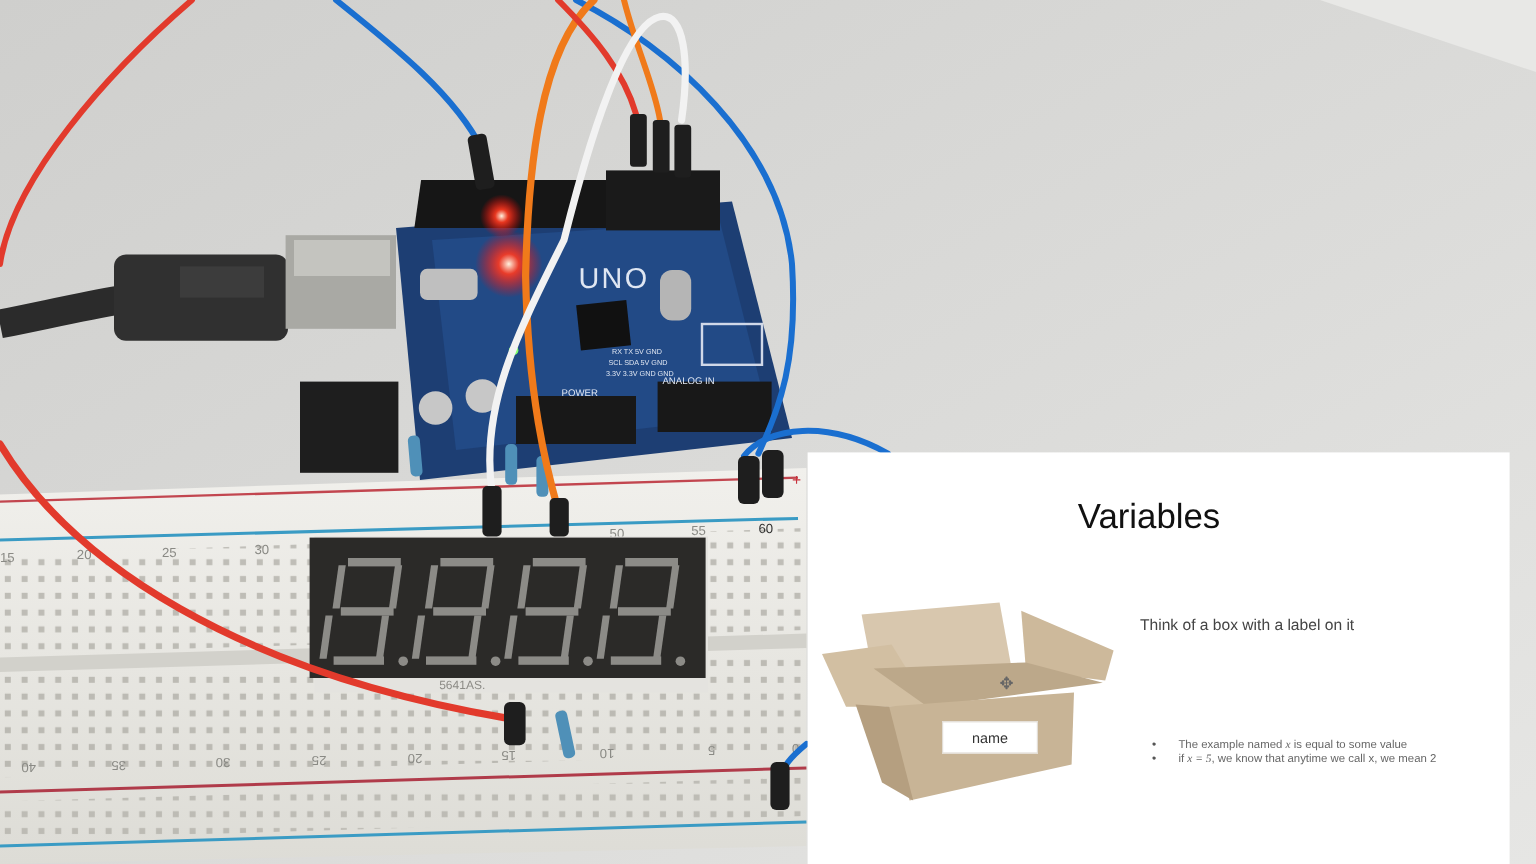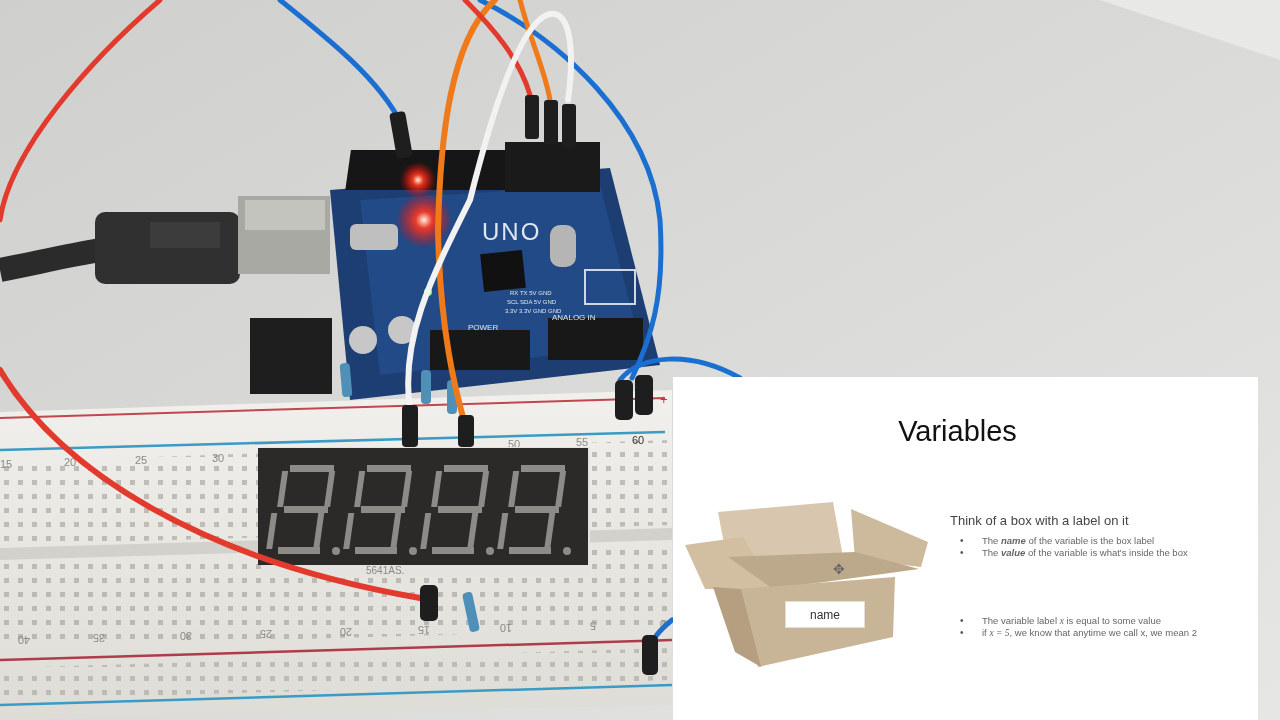--- a/index.html
+++ b/index.html
@@ -232,25 +232,21 @@
       <polygon points="55,92 212,80 210,140 75,170" fill="#c8b496"></polygon>
 
       <polygon points="30,90 58,92 78,170 52,155" fill="#b59f80"></polygon>
     </svg>
     <div class="name-label">name</div>
     <div class="move-cursor">✥</div>
   </div>
 
   <div class="sec sec1">
     <h3>Think of a box with a label on it</h3>
-    <ul>
-      <li><span>The </span><b><i>name</i></b><span> of the variable is the box label</span></li>
-      <li><span>The </span><b><i>value</i></b><span> of the variable is what's inside the box</span></li>
-    </ul>
   </div>
 
   <div class="sec sec2">
     <ul>
-      <li><span>The variable label </span><span class="math">x</span><span> is equal to some value</span></li>
+      <li><span>The example named </span><span class="math">x</span><span> is equal to some value</span></li>
       <li><span>if </span><span class="math">x = 5</span><span>, we know that anytime we call x, we mean 2</span></li>
     </ul>
   </div>
 </div>
 
 </body></html>

